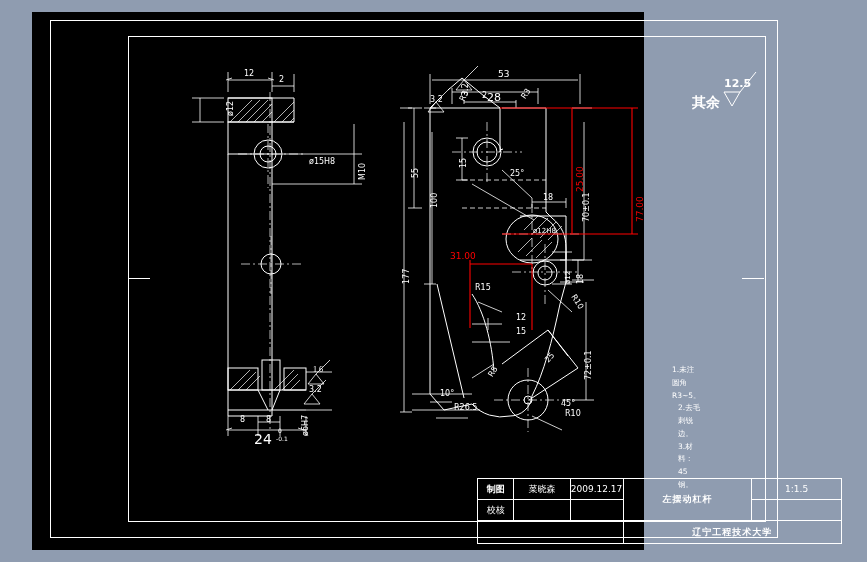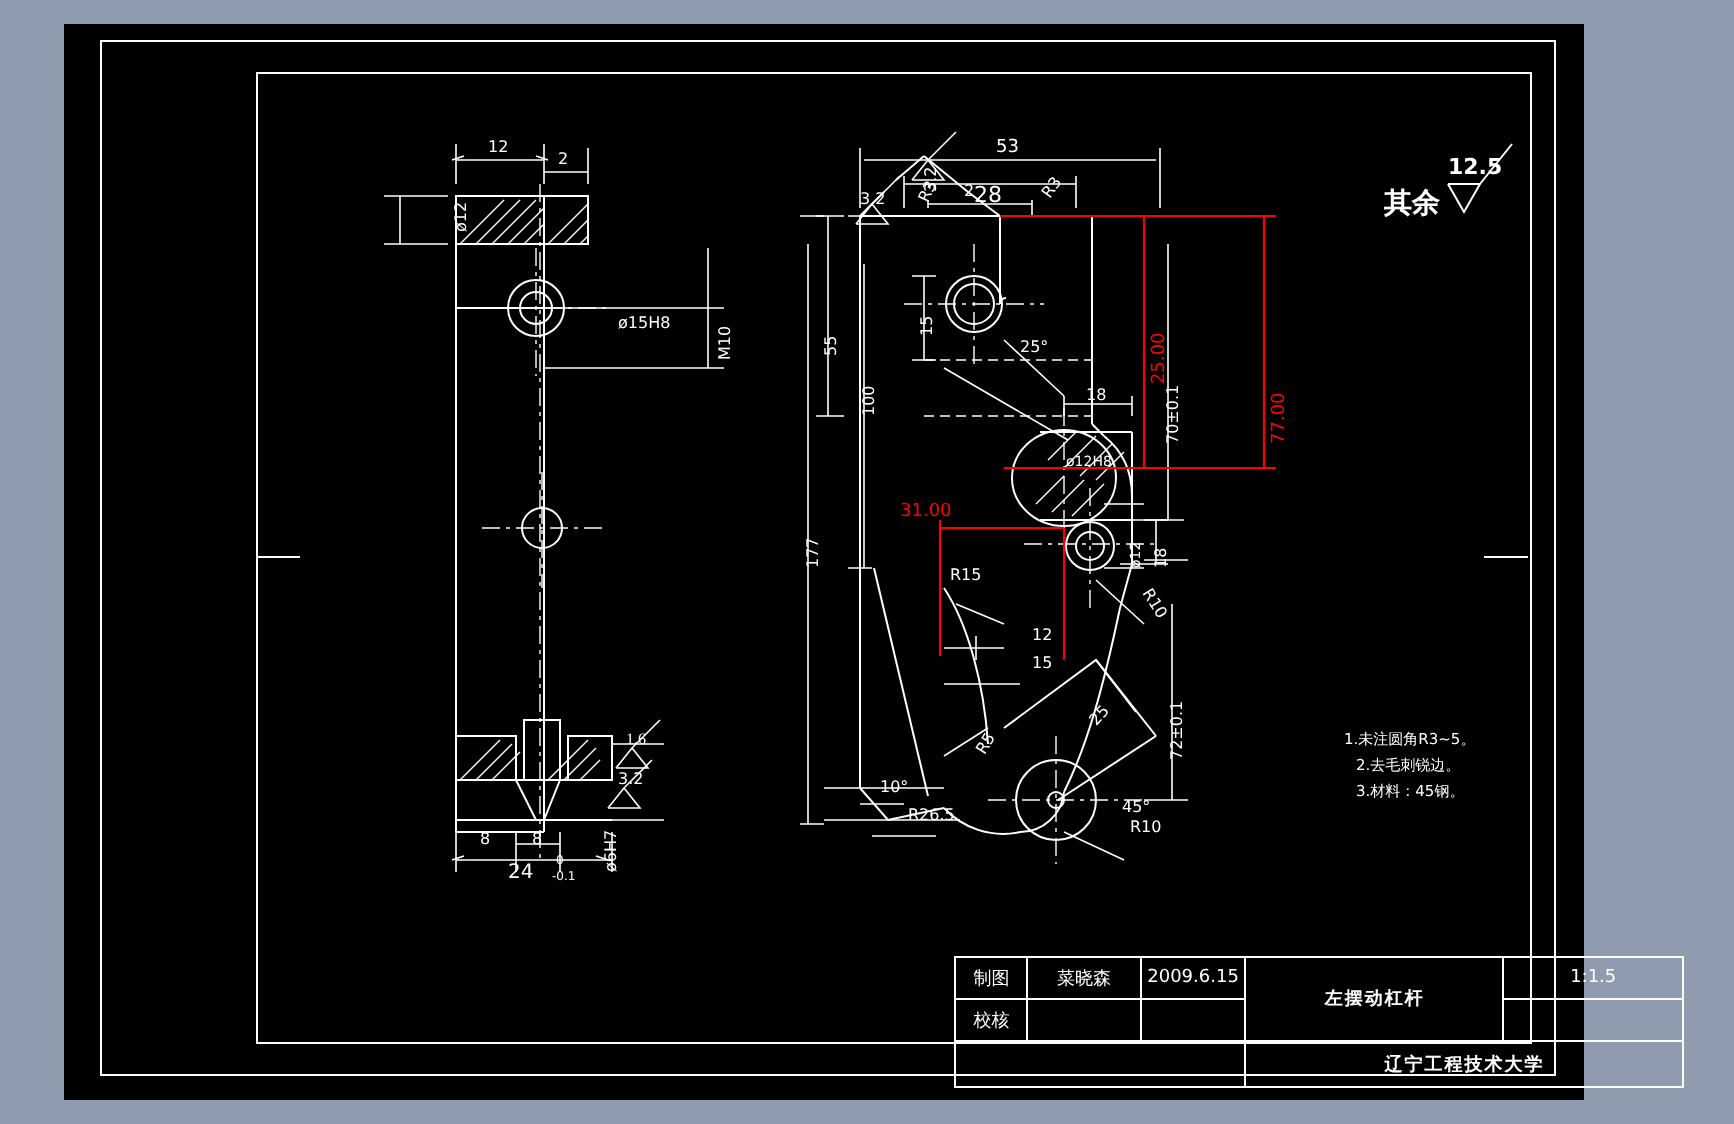--- a/index.html
+++ b/index.html
@@ -1,21 +1,21 @@
 <!DOCTYPE html>
 <html><head>
 <meta charset="utf-8">
 <style>
   html,body{margin:0;padding:0;background:#8f9cb0;}
   body{width:867px;height:562px;overflow:hidden;
        font-family:"DejaVu Sans",sans-serif;}
   #app{position:relative;width:867px;height:562px;background:#8f9cb0;}
 
   
-  #viewport{position:absolute;left:32px;top:12px;width:760px;height:538px;
+  #viewport{position:absolute;left:32px;top:12px;width:612px;height:538px;
             background:#000;}
   
   .frame{position:absolute;border:1.4px solid #fff;}
   #frame-outer{left:18px;top:8px;width:726px;height:516px;}
   #frame-inner{left:96px;top:24px;width:636px;height:484px;}
 
   .tick{position:absolute;background:#fff;}
 
   svg{position:absolute;left:0;top:0;overflow:visible;}
   .ln{stroke:#fff;stroke-width:1;fill:none;}
@@ -135,21 +135,21 @@
       </g>
     </svg>
 
     <div class="txt rot90" style="left:195px;top:104px;">ø12</div>
     <div class="txt" style="left:212px;top:58px;">12</div>
     <div class="txt" style="left:247px;top:64px;">2</div>
     <div class="txt" style="left:277px;top:146px;">ø15H8</div>
     <div class="txt rot90" style="left:327px;top:168px;">M10</div>
     <div class="txt" style="left:208px;top:404px;">8</div>
     <div class="txt" style="left:234px;top:404px;">8</div>
-    <div class="txt" style="left:222px;top:420px;font-size:10px;">24</div>
+    <div class="txt" style="left:222px;top:420px;font-size:14px;">24</div>
     <div class="txt" style="left:246px;top:416px;font-size:6px;">0</div>
     <div class="txt" style="left:244px;top:424px;font-size:6px;">-0.1</div>
     <div class="txt rot90" style="left:270px;top:424px;">ø6H7</div>
     <div class="txt" style="left:281px;top:354px;font-family:Liberation Serif, serif;">1.6</div>
     <div class="txt" style="left:277px;top:374px;">3.2</div>
 
     <svg width="760" height="538">
 
       <g class="ln">
         <path d="M398 96 L468 96"></path>
@@ -342,23 +342,23 @@
     <div class="notes" style="left:640px;top:352px;">
       <div>1.未注圆角R3~5。</div>
       <div style="padding-left:6px;">2.去毛刺锐边。</div>
       <div style="padding-left:6px;">3.材料：45钢。</div>
     </div>
 
     <div id="tblock">
       <table>
         <tbody>
             <tr>
-          <td style="width:36px;height:20px;">制图</td>
+          <td style="width:36px;height:20px;font-weight:bold;">制图</td>
           <td style="width:56px;">菜晓森</td>
-          <td style="width:52px;">2009.6.15</td>
+          <td style="width:52px;">2009.12.17</td>
           <td class="big" rowspan="2" style="width:130px;">左摆动杠杆</td>
           <td class="sc" style="width:90px;">1:1.5</td>
         </tr>
         <tr>
           <td style="height:20px;">校核</td>
           <td></td>
           <td></td>
           <td></td>
         </tr>
         <tr>

